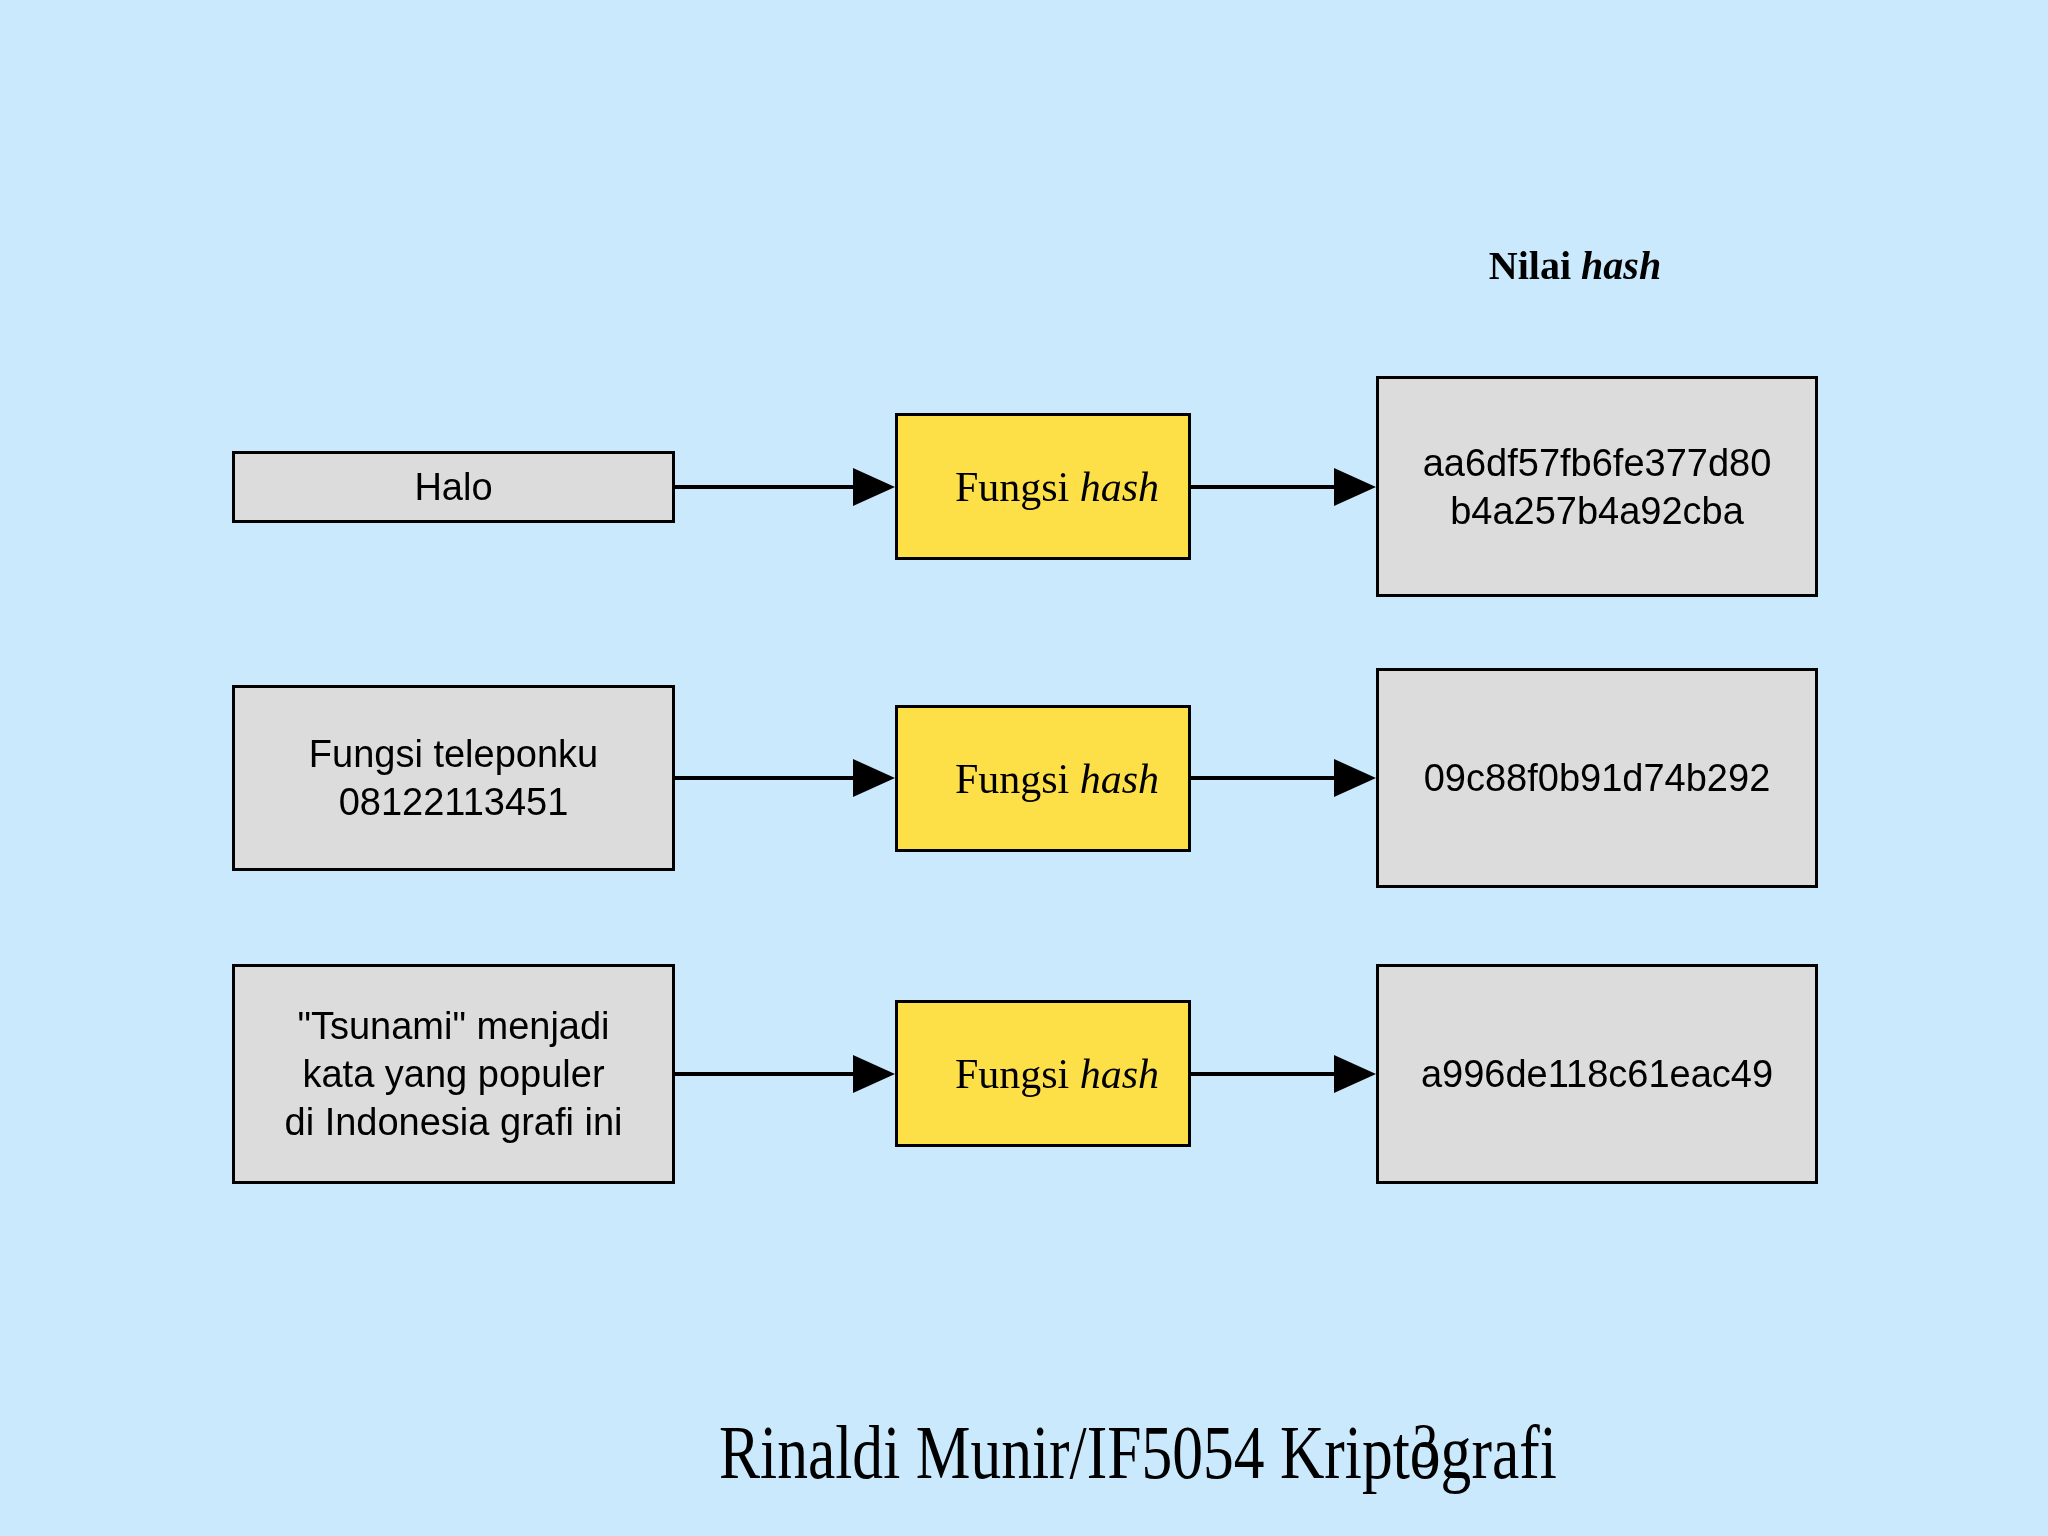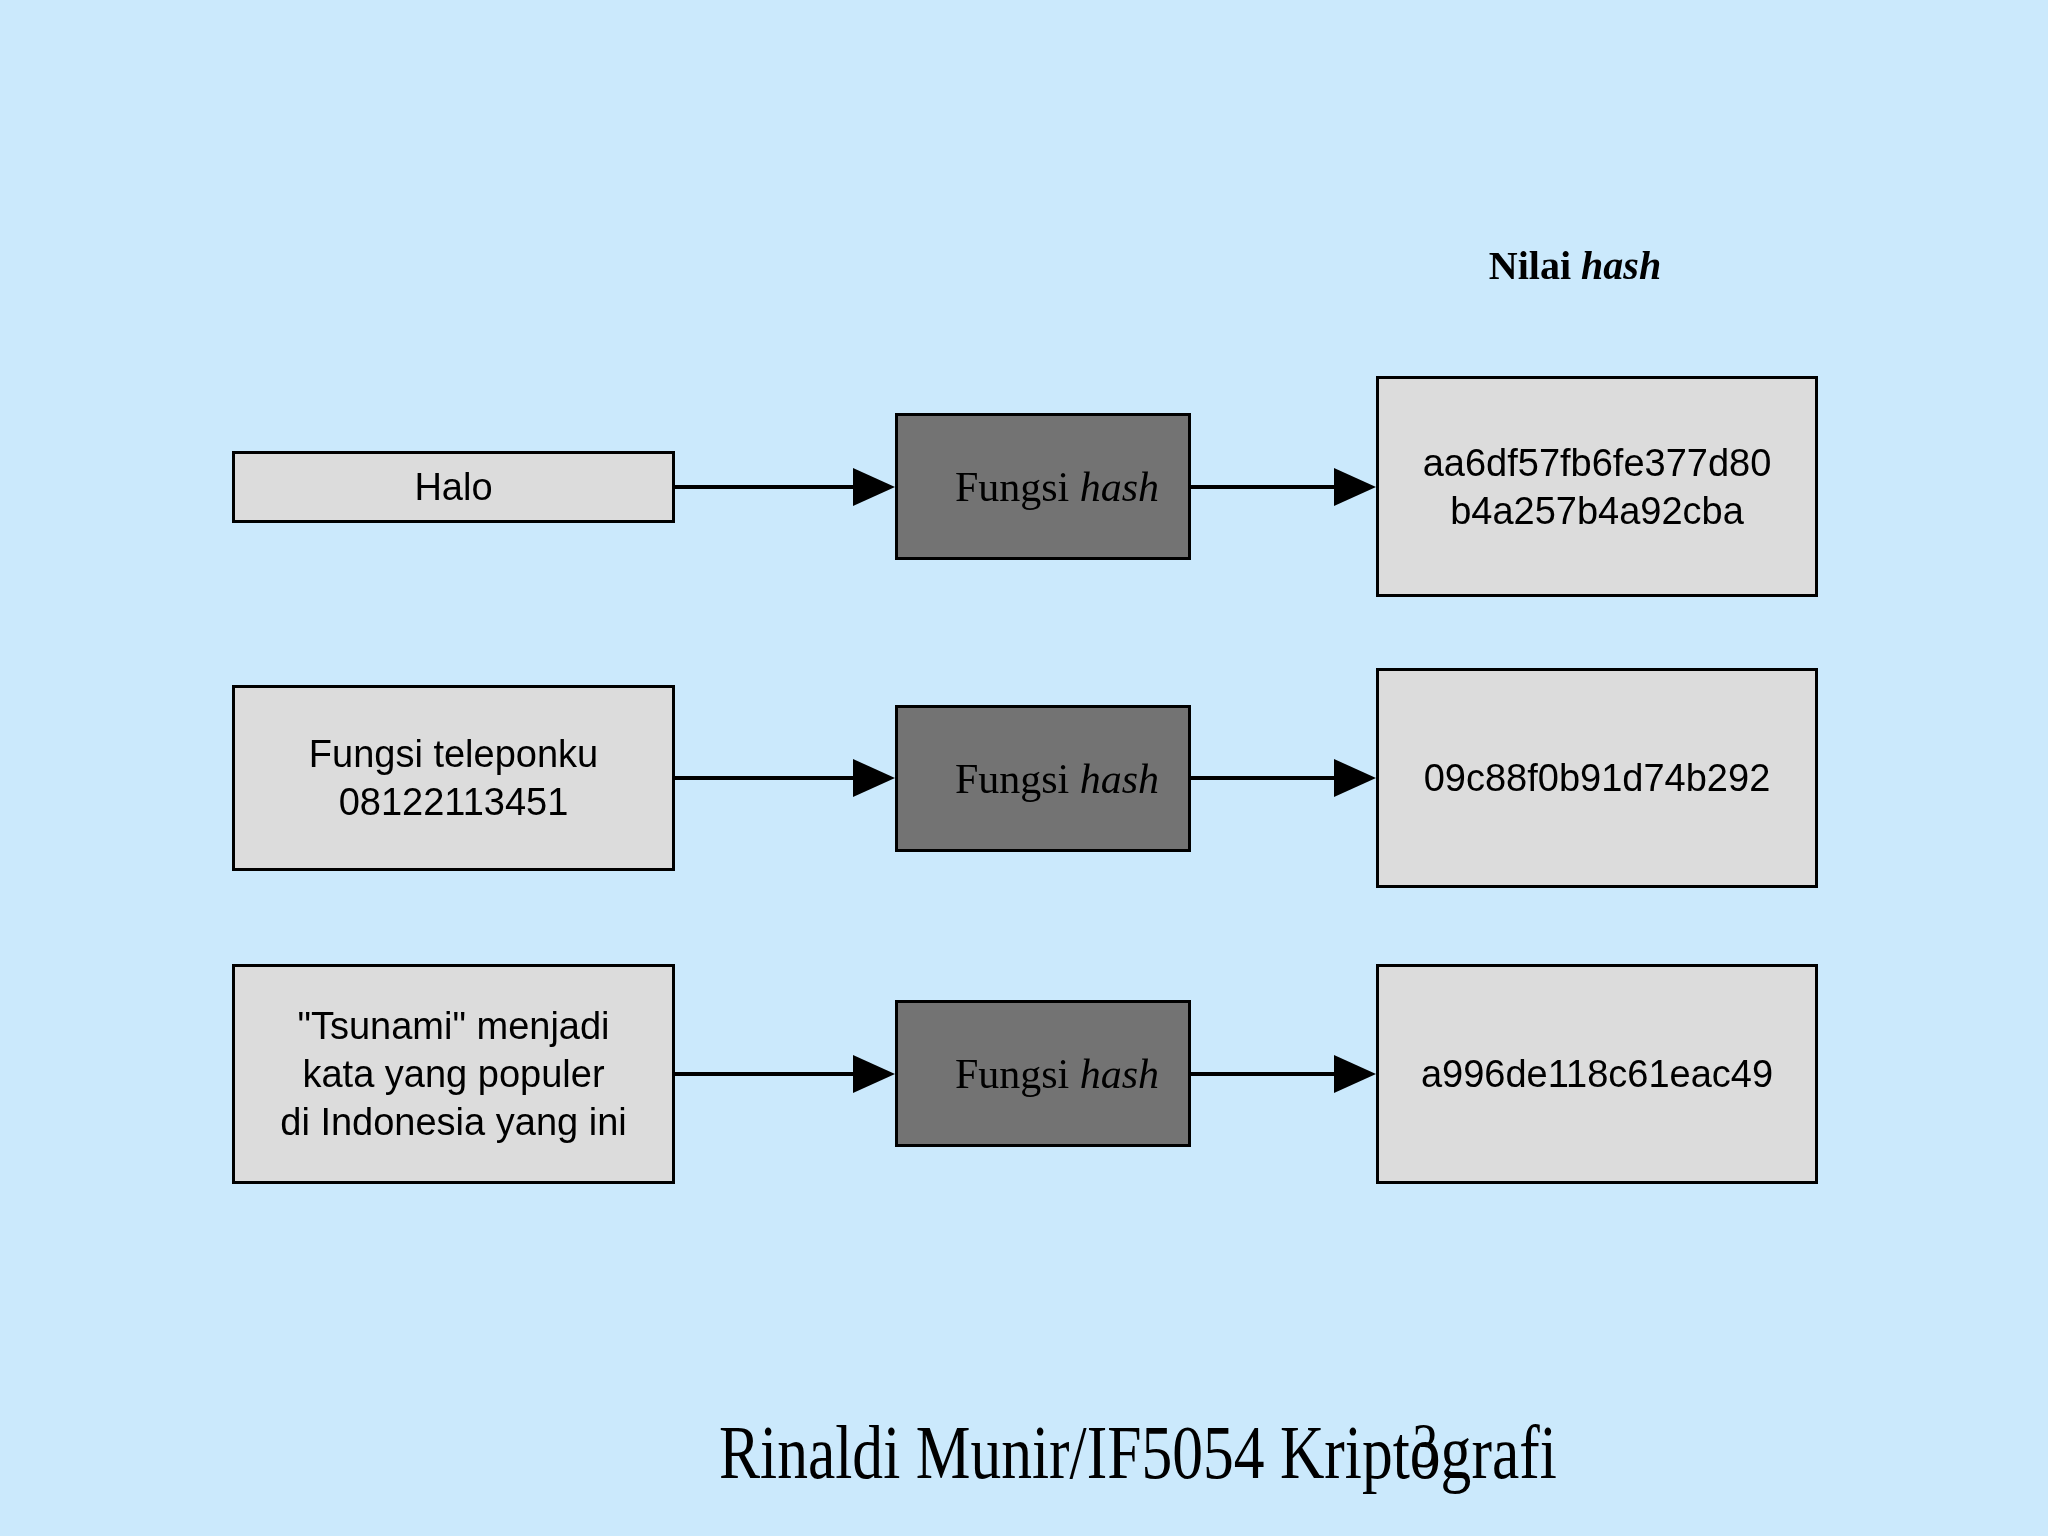--- a/index.html
+++ b/index.html
@@ -31,21 +31,21 @@
   .box {
     position: absolute;
     border: 3px solid #000;
     display: flex;
     flex-direction: column;
     align-items: center;
     justify-content: center;
     text-align: center;
   }
   .box.gray  { background: #dcdcdc; }
-  .box.white { background: #737373; padding-left: 28px; }
+  .box.white { background: #fde047; padding-left: 28px; }
 
   .box .line {
     font-size: 38px;
     line-height: 48px;
     white-space: nowrap;
   }
 
   .func-label {
     font-family: "Liberation Serif", serif;
     font-size: 42px;
@@ -133,21 +133,21 @@
   <div class="arrow-line" style="left:1191px; top:776px; width:145px;"></div>
   <div class="arrow-head" style="left:1334px; top:759px;"></div>
 
   <div class="box gray" style="left:1376px; top:668px; width:442px; height:220px;">
     <div class="line">09c88f0b91d74b292</div>
   </div>
 
   <div class="box gray" style="left:232px; top:964px; width:443px; height:220px;">
     <div class="line">"Tsunami" menjadi</div>
     <div class="line">kata yang populer</div>
-    <div class="line">di Indonesia yang ini</div>
+    <div class="line">di Indonesia grafi ini</div>
   </div>
 
   <div class="arrow-line" style="left:675px; top:1072px; width:180px;"></div>
   <div class="arrow-head" style="left:853px; top:1055px;"></div>
 
   <div class="box white" style="left:895px; top:1000px; width:296px; height:147px;">
     <div class="func-label">
       <span>Fungsi </span><span class="it">hash</span>
     </div>
   </div>

